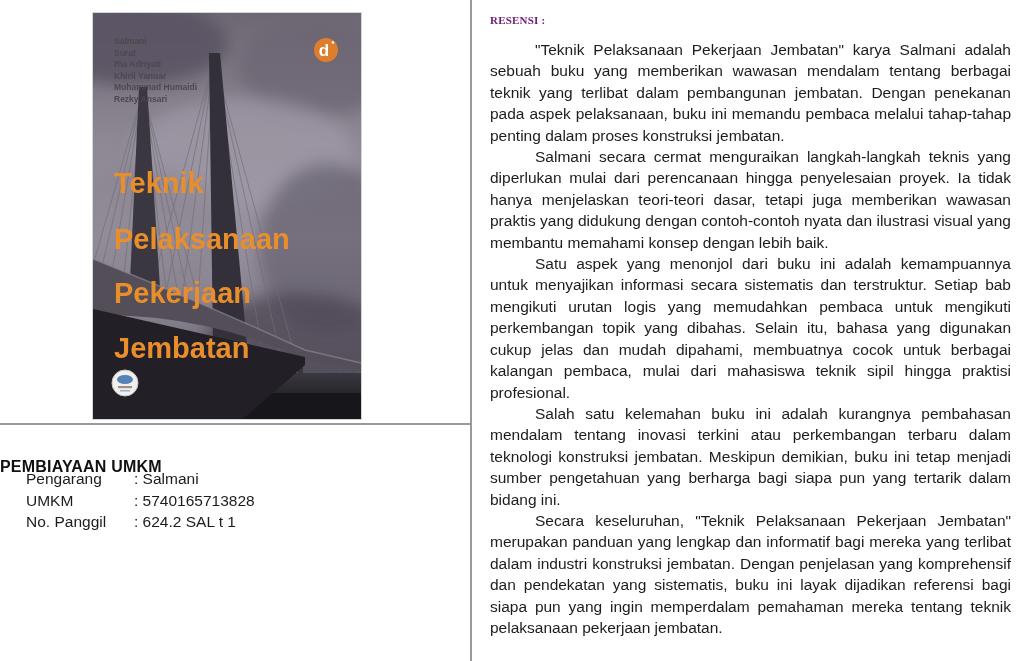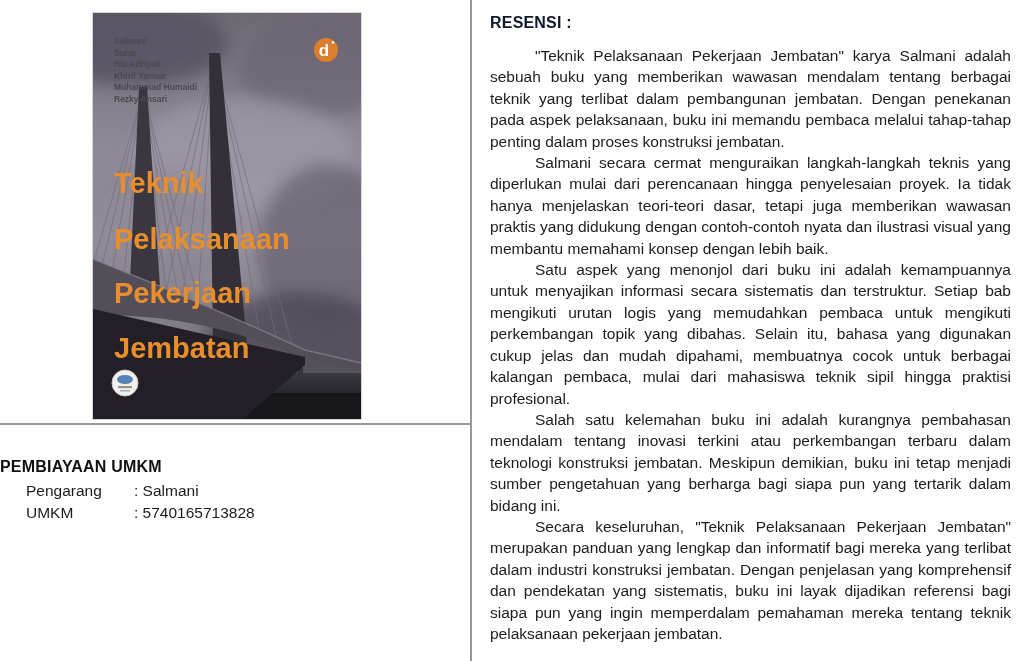--- a/index.html
+++ b/index.html
@@ -12,27 +12,27 @@
     position:absolute;left:92px;top:12px;width:268px;height:406px;
     border:1px solid #d6d4d8;box-sizing:content-box;background:#8d8793;
   }
   .cover svg{display:block;}
   .v-divider{position:absolute;left:470px;top:0;width:2px;height:661px;background:#9a9a9a;}
   .h-divider{position:absolute;left:0;top:423px;width:471px;height:2px;background:#9a9a9a;}
   .section-title{
     position:absolute;left:0;top:458px;width:470px;text-align:left;
     font-size:16px;font-weight:bold;letter-spacing:.2px;color:#111;
   }
-  .metadata{position:absolute;left:26px;top:480px;width:430px;font-size:15.5px;line-height:21.6px;color:#1c1c1c;}
+  .metadata{position:absolute;left:26px;top:468px;width:430px;font-size:15.5px;line-height:21.6px;color:#1c1c1c;}
   .metadata .row{white-space:nowrap;}
   .metadata .lbl{display:inline-block;width:108px;}
   
   .review{position:absolute;left:490px;top:14px;width:521px;}
   .review h2{
-    margin:0 0 13px 0;font-size:16px;font-weight:bold;color:#0f172a;letter-spacing:.2px;
+    margin:0 0 13px 0;font-size:11px;font-weight:bold;color:#701a75;letter-spacing:.2px;font-family:Liberation Serif, serif;
   }
   .review p{
     margin:0;text-align:justify;text-indent:45px;
     font-size:15.5px;line-height:21.4px;color:#1c1c1c;
   }
 </style>
 </head>
 <body>
 
 <div class="cover">
@@ -148,20 +148,23 @@
 
 <div class="section-title">PEMBIAYAAN UMKM</div>
 
 <div class="metadata">
   <div class="row">
     <span class="lbl">Pengarang</span><span class="val">: Salmani</span>
   </div>
   <div class="row">
     <span class="lbl">UMKM</span><span class="val">: 5740165713828</span>
   </div>
+  <div class="row">
+    <span class="lbl">No. Panggil</span><span class="val">: 624.2 SAL t 1</span>
+  </div>
 </div>
 
 <div class="review">
   <h2>RESENSI :</h2>
   <p>"Teknik Pelaksanaan Pekerjaan Jembatan" karya Salmani adalah sebuah buku yang memberikan wawasan mendalam tentang berbagai teknik yang terlibat dalam pembangunan jembatan. Dengan penekanan pada aspek pelaksanaan, buku ini memandu pembaca melalui tahap-tahap penting dalam proses konstruksi jembatan.</p>
   <p>Salmani secara cermat menguraikan langkah-langkah teknis yang diperlukan mulai dari perencanaan hingga penyelesaian proyek. Ia tidak hanya menjelaskan teori-teori dasar, tetapi juga memberikan wawasan praktis yang didukung dengan contoh-contoh nyata dan ilustrasi visual yang membantu memahami konsep dengan lebih baik.</p>
   <p>Satu aspek yang menonjol dari buku ini adalah kemampuannya untuk menyajikan informasi secara sistematis dan terstruktur. Setiap bab mengikuti urutan logis yang memudahkan pembaca untuk mengikuti perkembangan topik yang dibahas. Selain itu, bahasa yang digunakan cukup jelas dan mudah dipahami, membuatnya cocok untuk berbagai kalangan pembaca, mulai dari mahasiswa teknik sipil hingga praktisi profesional.</p>
   <p>Salah satu kelemahan buku ini adalah kurangnya pembahasan mendalam tentang inovasi terkini atau perkembangan terbaru dalam teknologi konstruksi jembatan. Meskipun demikian, buku ini tetap menjadi sumber pengetahuan yang berharga bagi siapa pun yang tertarik dalam bidang ini.</p>
   <p>Secara keseluruhan, "Teknik Pelaksanaan Pekerjaan Jembatan" merupakan panduan yang lengkap dan informatif bagi mereka yang terlibat dalam industri konstruksi jembatan. Dengan penjelasan yang komprehensif dan pendekatan yang sistematis, buku ini layak dijadikan referensi bagi siapa pun yang ingin memperdalam pemahaman mereka tentang teknik pelaksanaan pekerjaan jembatan.</p>
 </div>

